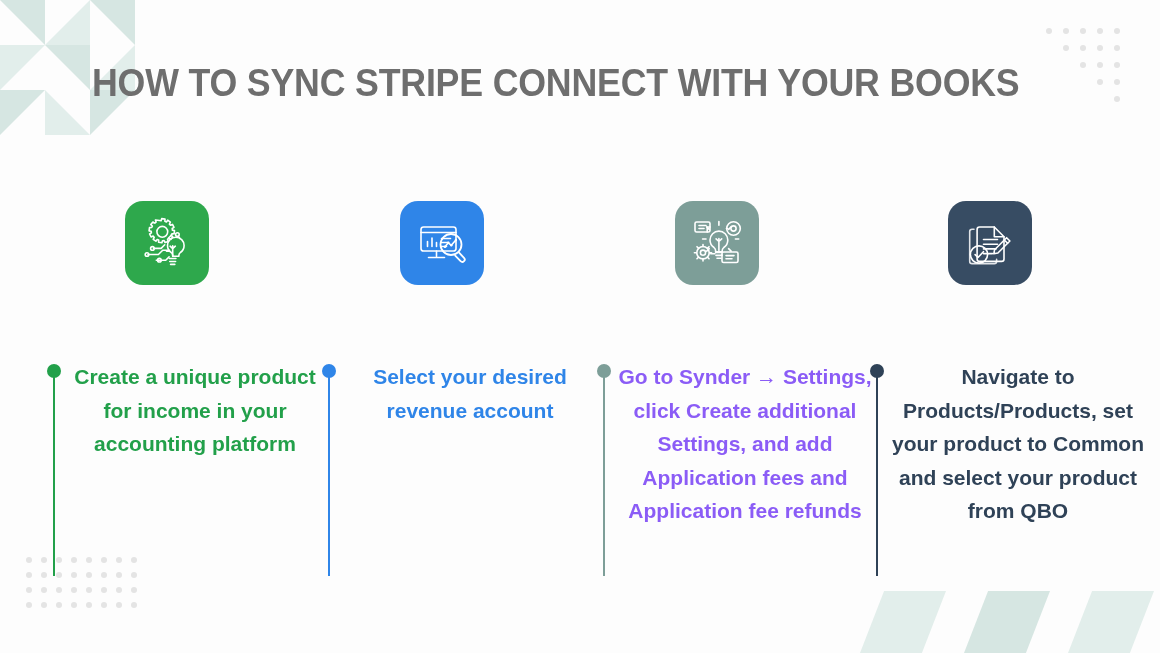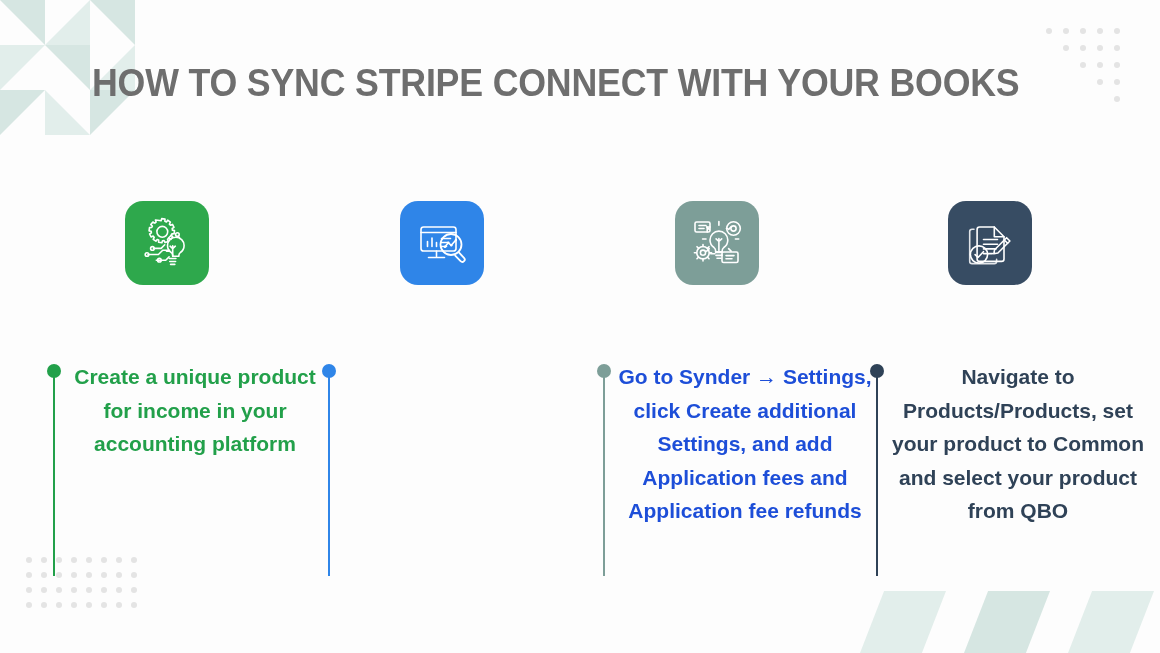--- a/index.html
+++ b/index.html
@@ -187,20 +187,21 @@
             <circle cx="33.3" cy="26.8" r="1.2" fill="#ffffff" stroke="none"></circle>
             <circle cx="36.3" cy="29.3" r="1.2" fill="#ffffff" stroke="none"></circle>
             <circle cx="40.9" cy="24" r="1.2" fill="#ffffff" stroke="none"></circle>
           </svg>
         </span>
       </div>
       <div class="stem">
         <div class="bead" style="background: rgb(47, 133, 232);"></div>
         <div class="rod" style="background: rgb(47, 133, 232);"></div>
       </div>
+      <div class="caption" style="color: rgb(47, 133, 232);">Select your desired revenue account</div>
     </div>
 
     <div class="col col-3">
       <div class="tile" style="background: rgb(125, 158, 152);">
         <span>
           <svg width="54" height="54" viewBox="0 0 54 54" fill="none" stroke="#ffffff" stroke-width="1.6" stroke-linecap="round" stroke-linejoin="round">
             <rect x="5" y="6" width="15" height="10" rx="1.6"></rect>
             <path d="M9 9.5h7M9 12.5h5"></path>
             <rect x="32" y="36" width="16" height="10.5" rx="1.6"></rect>
             <path d="M36 39.6h8M36 42.8h6"></path>
@@ -217,21 +218,21 @@
             <circle cx="13" cy="36.7" r="2.6"></circle>
             <path d="M13 28.6v2M13 42.9v2M6.4 36.7h-2M21.6 36.7h-2M8.4 32.1L7 30.7M19 42.7l-1.4-1.4M8.4 41.3L7 42.7M19 30.7l-1.4 1.4"></path>
             <path d="M24.9 37.8h-4.2"></path>
           </svg>
         </span>
       </div>
       <div class="stem">
         <div class="bead" style="background: rgb(125, 158, 152);"></div>
         <div class="rod" style="background: rgb(125, 158, 152);"></div>
       </div>
-      <div class="caption" style="color: #1d4ed8;">Go to Synder → Settings, click Create additional Settings, and add Application fees and Application fee refunds</div>
+      <div class="caption" style="color: #8b5cf6;">Go to Synder → Settings, click Create additional Settings, and add Application fees and Application fee refunds</div>
     </div>
 
     <div class="col col-4">
       <div class="tile" style="background: rgb(55, 76, 99);">
         <span>
           <svg width="54" height="54" viewBox="0 0 54 54" fill="none" stroke="#ffffff" stroke-width="1.6" stroke-linecap="round" stroke-linejoin="round">
             <path d="M13.5 9h14.8L38 18.7V41a2.4 2.4 0 01-2.4 2.4H13.5A2.4 2.4 0 0111.1 41V11.4A2.4 2.4 0 0113.5 9z" transform="translate(3 2)"></path>
             <path d="M31.3 11v9.7H41" transform="translate(0 0)"></path>
             <path d="M11 13.2H9.1a2.4 2.4 0 00-2.4 2.4v29.6a2.4 2.4 0 002.4 2.4h22.1a2.4 2.4 0 002.4-2.4v-1.8" opacity="0.85"></path>
             <path d="M20.5 23.5h14M20.5 28.2h14M20.5 32.9h12.5M20.5 37.6h9"></path>

